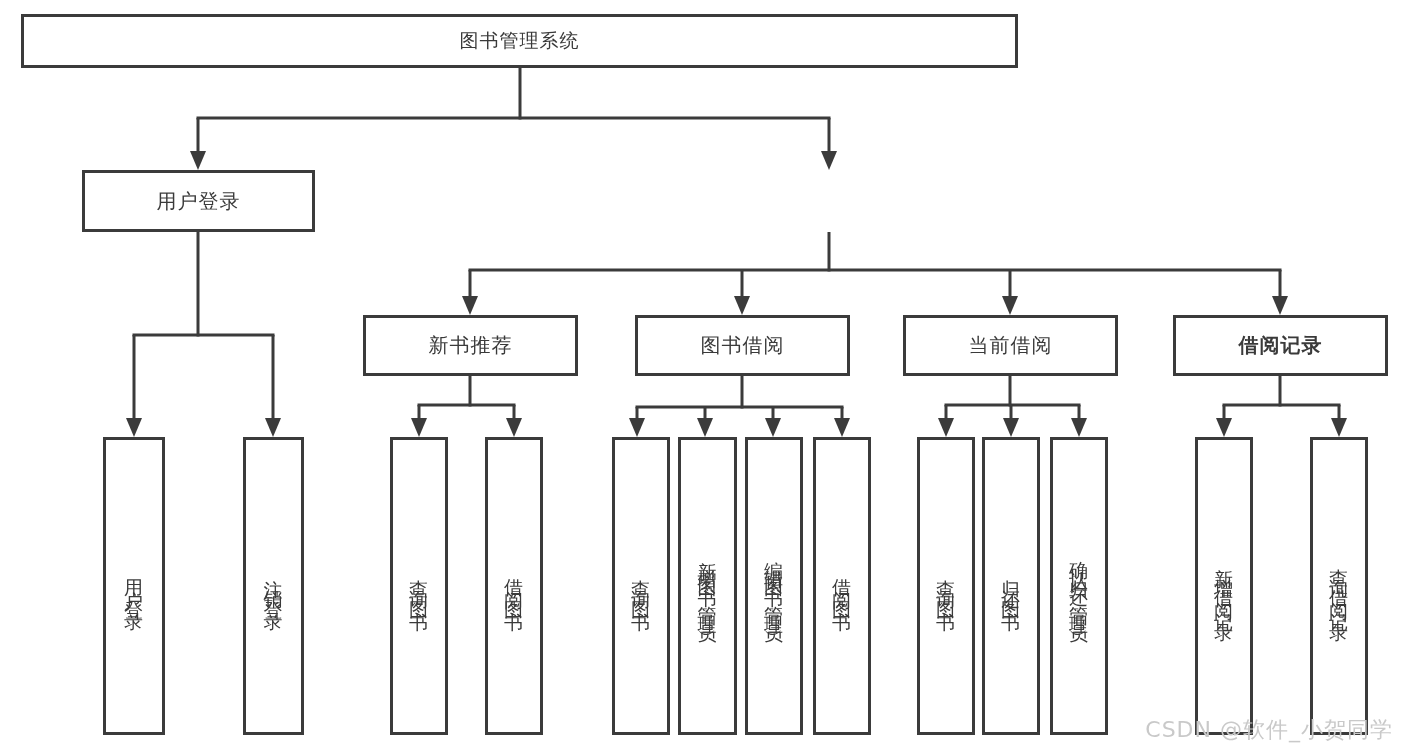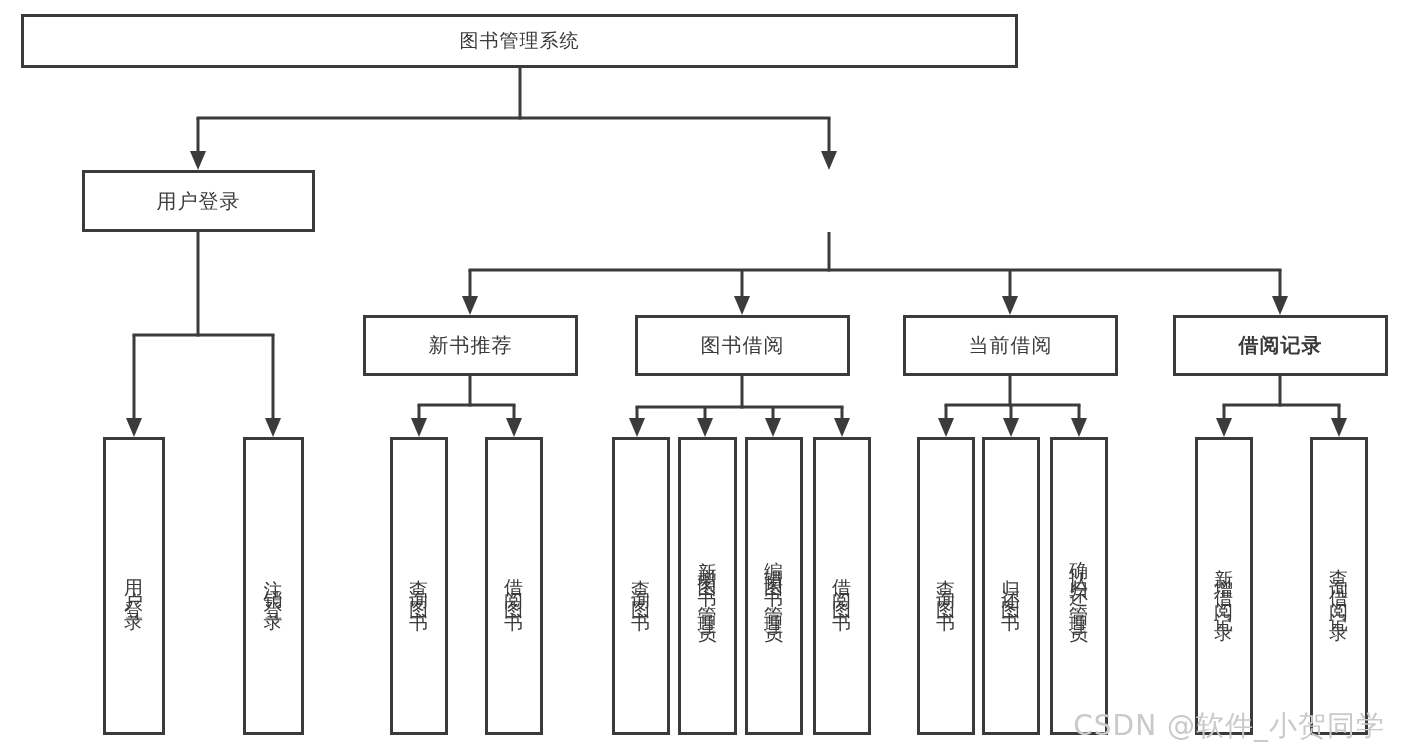--- a/index.html
+++ b/index.html
@@ -69,22 +69,22 @@
   .lf-b2 { left: 678px;  width: 59px; }
   .lf-b3 { left: 745px;  width: 58px; }
   .lf-b4 { left: 813px;  width: 58px; }
   .lf-c1 { left: 917px;  width: 58px; }
   .lf-c2 { left: 982px;  width: 58px; }
   .lf-c3 { left: 1050px; width: 58px; }
   .lf-r1 { left: 1195px; width: 58px; }
   .lf-r2 { left: 1310px; width: 58px; }
   .watermark {
     position: absolute;
-    right: 20px; bottom: 2px;
-    font-size: 28px;
+    right: 12px; bottom: 2px;
+    font-size: 22px;
     color: #c9c9c9;
     letter-spacing: 1px;
     z-index: 5;
     white-space: nowrap;
     margin-left: 36px;
   }
   svg line, svg path { stroke: #3b3b3b; stroke-width: 3px; fill: none; }
   svg polygon { fill: #3b3b3b; stroke: none; }
 </style>
 </head>

